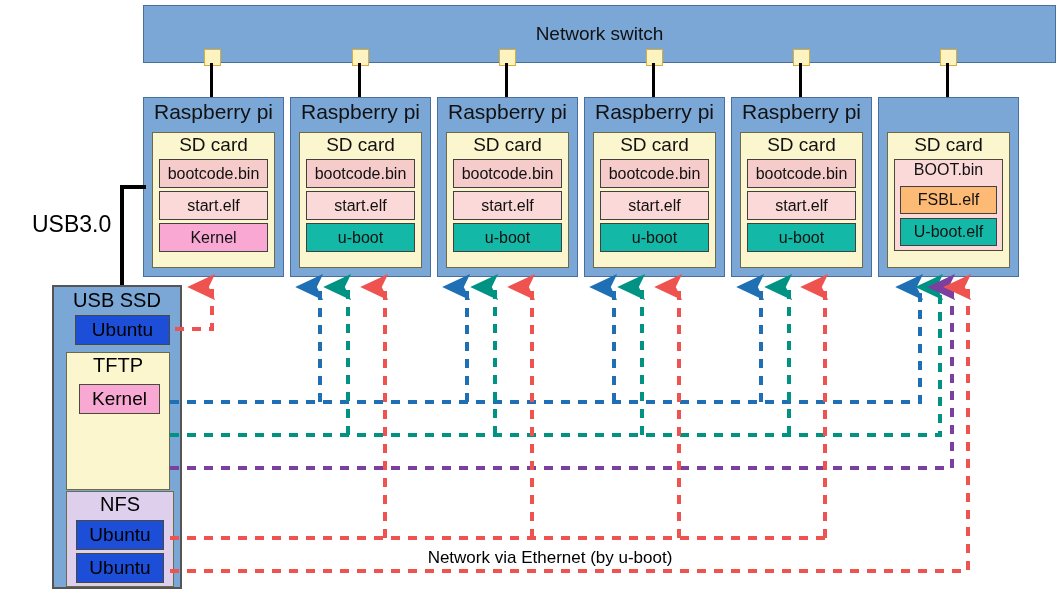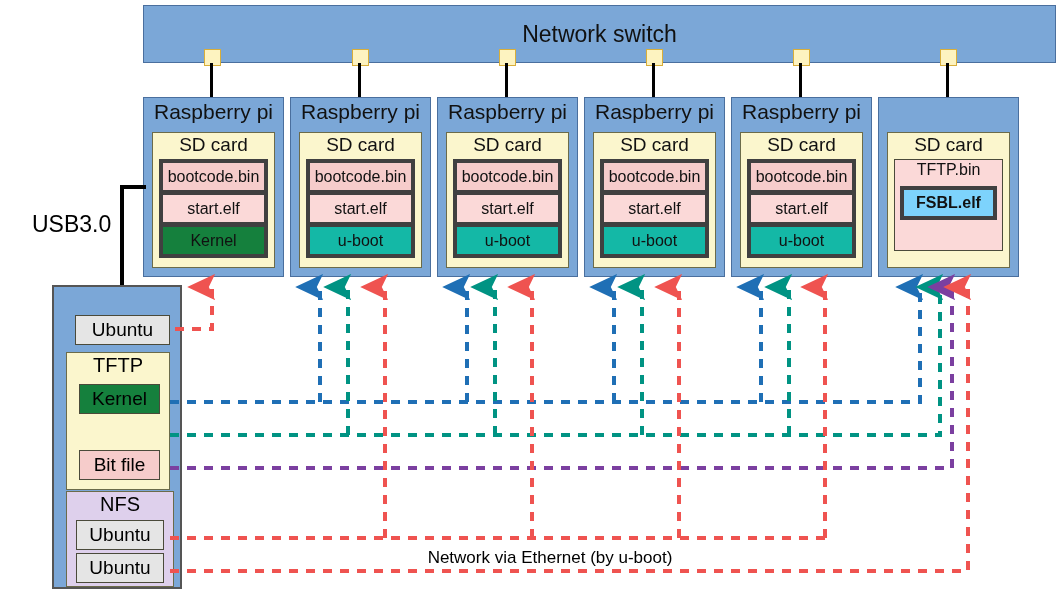--- a/index.html
+++ b/index.html
@@ -5,21 +5,21 @@
   html,body{margin:0;padding:0;background:#ffffff;}
   body{width:1058px;height:595px;font-family:"Liberation Sans",sans-serif;color:#000;}
   #stage{position:relative;width:1058px;height:595px;overflow:hidden;background:#fff;}
 
   .box{position:absolute;box-sizing:border-box;}
 
   
   .switch{
     background:#7ba7d7;border:1px solid #4a6f9e;
     display:flex;align-items:center;justify-content:center;
-    font-size:23px;color:#111;
+    font-size:19px;color:#111;
   }
   .port{
     position:absolute;background:#fdf3c0;border:1px solid #d8ae3a;
     width:15px;height:15px;
   }
   .ethline{position:absolute;background:#000;width:3px;}
 
   
   .board{
     background:#7ba7d7;border:1px solid #4a6f9e;
@@ -31,29 +31,29 @@
   .sdcard{
     position:absolute;background:#fbf6cd;border:1px solid #6b6b4a;
     left:8px;right:8px;top:34px;bottom:8px;padding-left:22px;
   }
   .sd-title{
     position:absolute;left:0;right:0;top:1px;text-align:center;
     font-size:19px;color:#111;
   }
   .chip{
     position:absolute;left:6px;right:6px;height:27px;
-    border:4px solid #404040;
+    border:1px solid #404040;
     display:flex;align-items:center;justify-content:center;
     font-size:16px;color:#111;white-space:nowrap;
   }
   .c-pink{background:#f6cccb;}
   .c-pink-l{background:#fbd9d8;}
   .c-red{background:#14b8a6;}
-  .c-blue{background:#15803d;}
-  .c-purple{background:#7dd3fc;font-weight:bold;}
+  .c-blue{background:#f9a8d4;}
+  .c-purple{background:#fdba74;}
 
   
   .bootbin{
     position:absolute;left:6px;right:6px;background:#fbd9d8;border:1px solid #4a4a3a;
   }
   .bootbin-title{
     position:absolute;left:0;right:0;top:1px;text-align:center;font-size:16px;color:#111;
   }
 
   
@@ -62,21 +62,21 @@
   .sub{
     position:absolute;border:1px solid #6b6b4a;
   }
   .sub-tftp{background:#fbf6cd;}
   .sub-nfs{background:#ded0ec;padding-left:29px;}
   .sub-title{position:absolute;left:0;right:0;top:1px;text-align:center;font-size:20px;}
   .item{
     position:absolute;border:1px solid #4a4a3a;height:28px;
     display:flex;align-items:center;justify-content:center;font-size:19px;white-space:nowrap;
   }
-  .c-orange{background:#e5e5e5;}
+  .c-orange{background:#1d4ed8;}
   .c-teal{background:#c3e6e1;}
 
   
   .lbl{position:absolute;font-size:23px;color:#000;white-space:nowrap;}
   .lbl-c{position:absolute;font-size:17px;color:#000;text-align:center;line-height:1.15;}
 
   
   .blk{position:absolute;background:#000;}
 
   svg.wires{position:absolute;left:0;top:0;width:1058px;height:595px;pointer-events:none;}
@@ -150,37 +150,38 @@
       <div class="chip c-pink" style="top:26px;">bootcode.bin</div>
       <div class="chip c-pink-l" style="top:58px;">start.elf</div>
       <div class="chip c-red" style="top:90px;">u-boot</div>
     </div>
   </div>
 
   <div class="box board" style="left:878px;top:97px;width:141px;height:180px;">
     <div class="sdcard">
       <div class="sd-title">SD card</div>
       <div class="bootbin" style="top:26px;height:90px;">
-        <div class="bootbin-title">TFTP.bin</div>
+        <div class="bootbin-title">BOOT.bin</div>
         <div class="chip c-purple" style="top:26px;left:5px;right:5px;height:26px;">FSBL.elf</div>
+        <div class="chip c-red" style="top:58px;left:5px;right:5px;height:26px;">U-boot.elf</div>
       </div>
     </div>
   </div>
 
   <div class="blk" style="left:120px;top:185px;width:26px;height:4px;"></div>
   <div class="blk" style="left:120px;top:185px;width:4px;height:104px;"></div>
   <div class="lbl" style="left:32px;top:211px;">USB3.0</div>
 
   <div class="box ssd" style="left:52px;top:285px;width:130px;height:304px;">
+    <div class="ssd-title">USB SSD</div>
     <div class="item c-orange" style="left:21px;right:10px;top:28px;">Ubuntu</div>
 
     <div class="sub sub-tftp" style="left:12px;right:10px;top:65px;height:136px;">
       <div class="sub-title">TFTP</div>
       <div class="item c-blue" style="left:12px;right:9px;top:31px;">Kernel</div>
-      <div class="item c-pink" style="left:12px;right:9px;top:97px;">Bit file</div>
     </div>
 
     <div class="sub sub-nfs" style="left:12px;right:6px;top:204px;height:94px;">
       <div class="sub-title">NFS</div>
       <div class="item c-orange" style="left:9px;right:9px;top:28px;">Ubuntu</div>
       <div class="item c-orange" style="left:9px;right:9px;top:61px;">Ubuntu</div>
     </div>
   </div>
 
   <svg class="wires" viewBox="0 0 1058 595">

